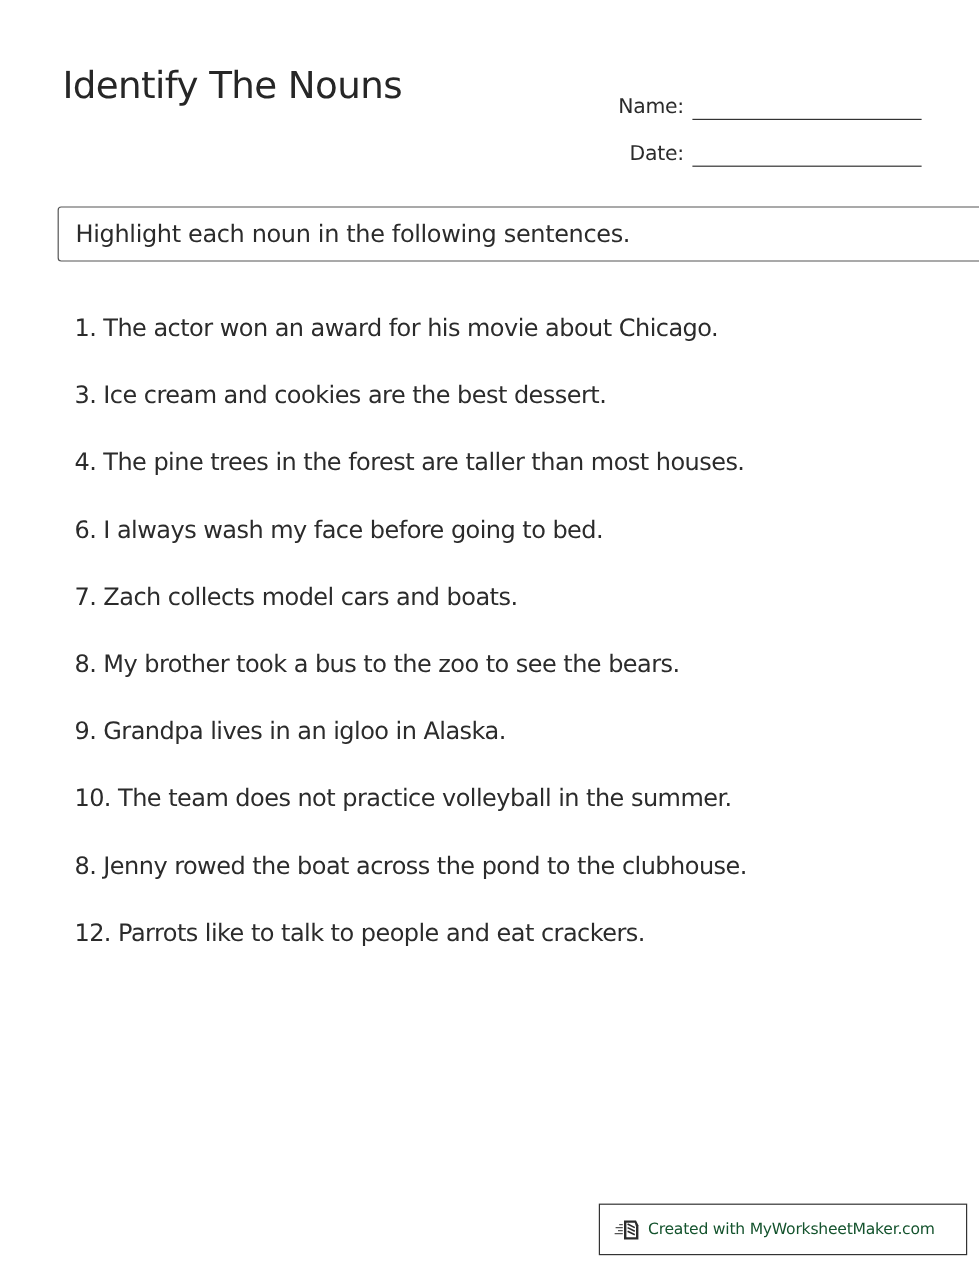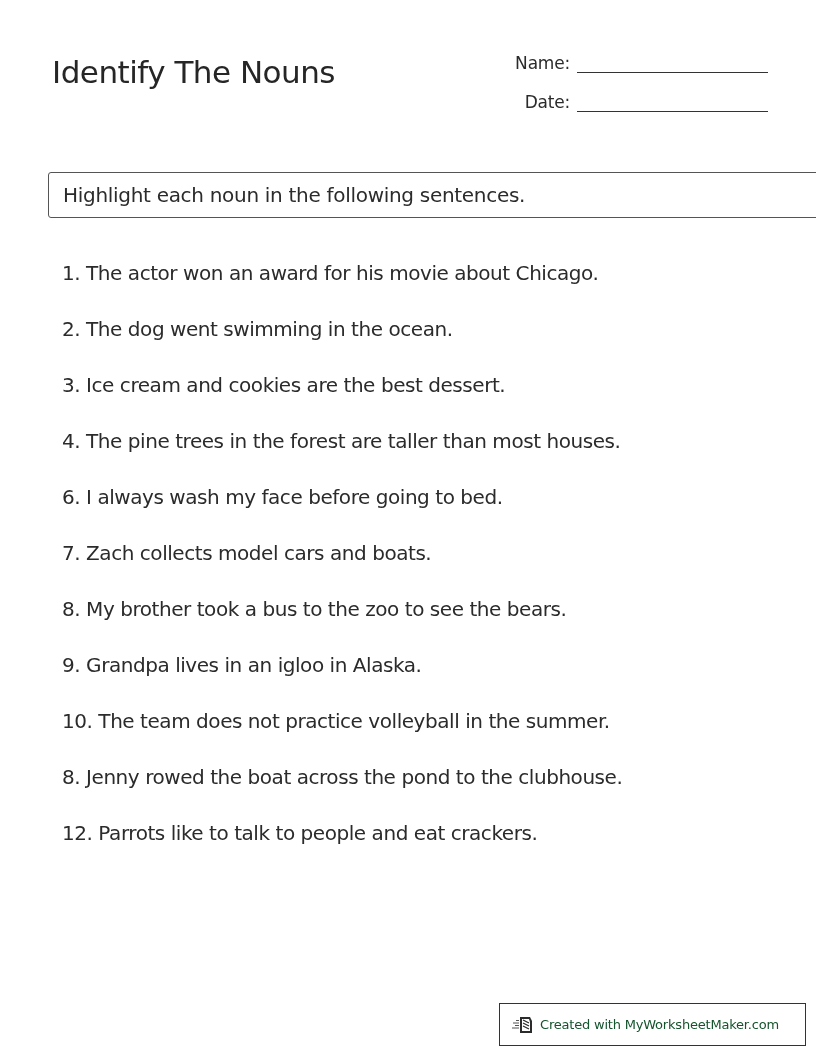--- a/index.html
+++ b/index.html
@@ -22,21 +22,22 @@
       font-size: 31px;
       font-weight: normal;
       letter-spacing: -0.5px;
       margin: 4px;
       line-height: 42px;
       color: #262626;
     }
     .field-row {
       position: absolute;
       display: flex;
-      align-items: flex-start;
+      align-items: center;
+      margin-top: 26px;
     }
     .field-label {
       font-size: 17px;
       width: 70px;
       text-align: right;
       padding-right: 7px;
       line-height: 22px;
       color: #2b2b2b;
       letter-spacing: -0.2px;
     }
@@ -113,21 +114,20 @@
   <span class="field-label">Date:</span>
   <span class="field-line"></span>
 </div>
 
 <div class="instructions">
   <span>Highlight each noun in the following sentences.</span>
 </div>
 
 <ul class="questions">
   <li class="question">1. The actor won an award for his movie about Chicago.</li>
-  <li class="question">2. The dog went swimming in the ocean.</li>
   <li class="question">3. Ice cream and cookies are the best dessert.</li>
   <li class="question">4. The pine trees in the forest are taller than most houses.</li>
   <li class="question">6. I always wash my face before going to bed.</li>
   <li class="question">7. Zach collects model cars and boats.</li>
   <li class="question">8. My brother took a bus to the zoo to see the bears.</li>
   <li class="question">9. Grandpa lives in an igloo in Alaska.</li>
   <li class="question">10. The team does not practice volleyball in the summer.</li>
   <li class="question">8. Jenny rowed the boat across the pond to the clubhouse.</li>
   <li class="question">12. Parrots like to talk to people and eat crackers.</li>
 </ul>

